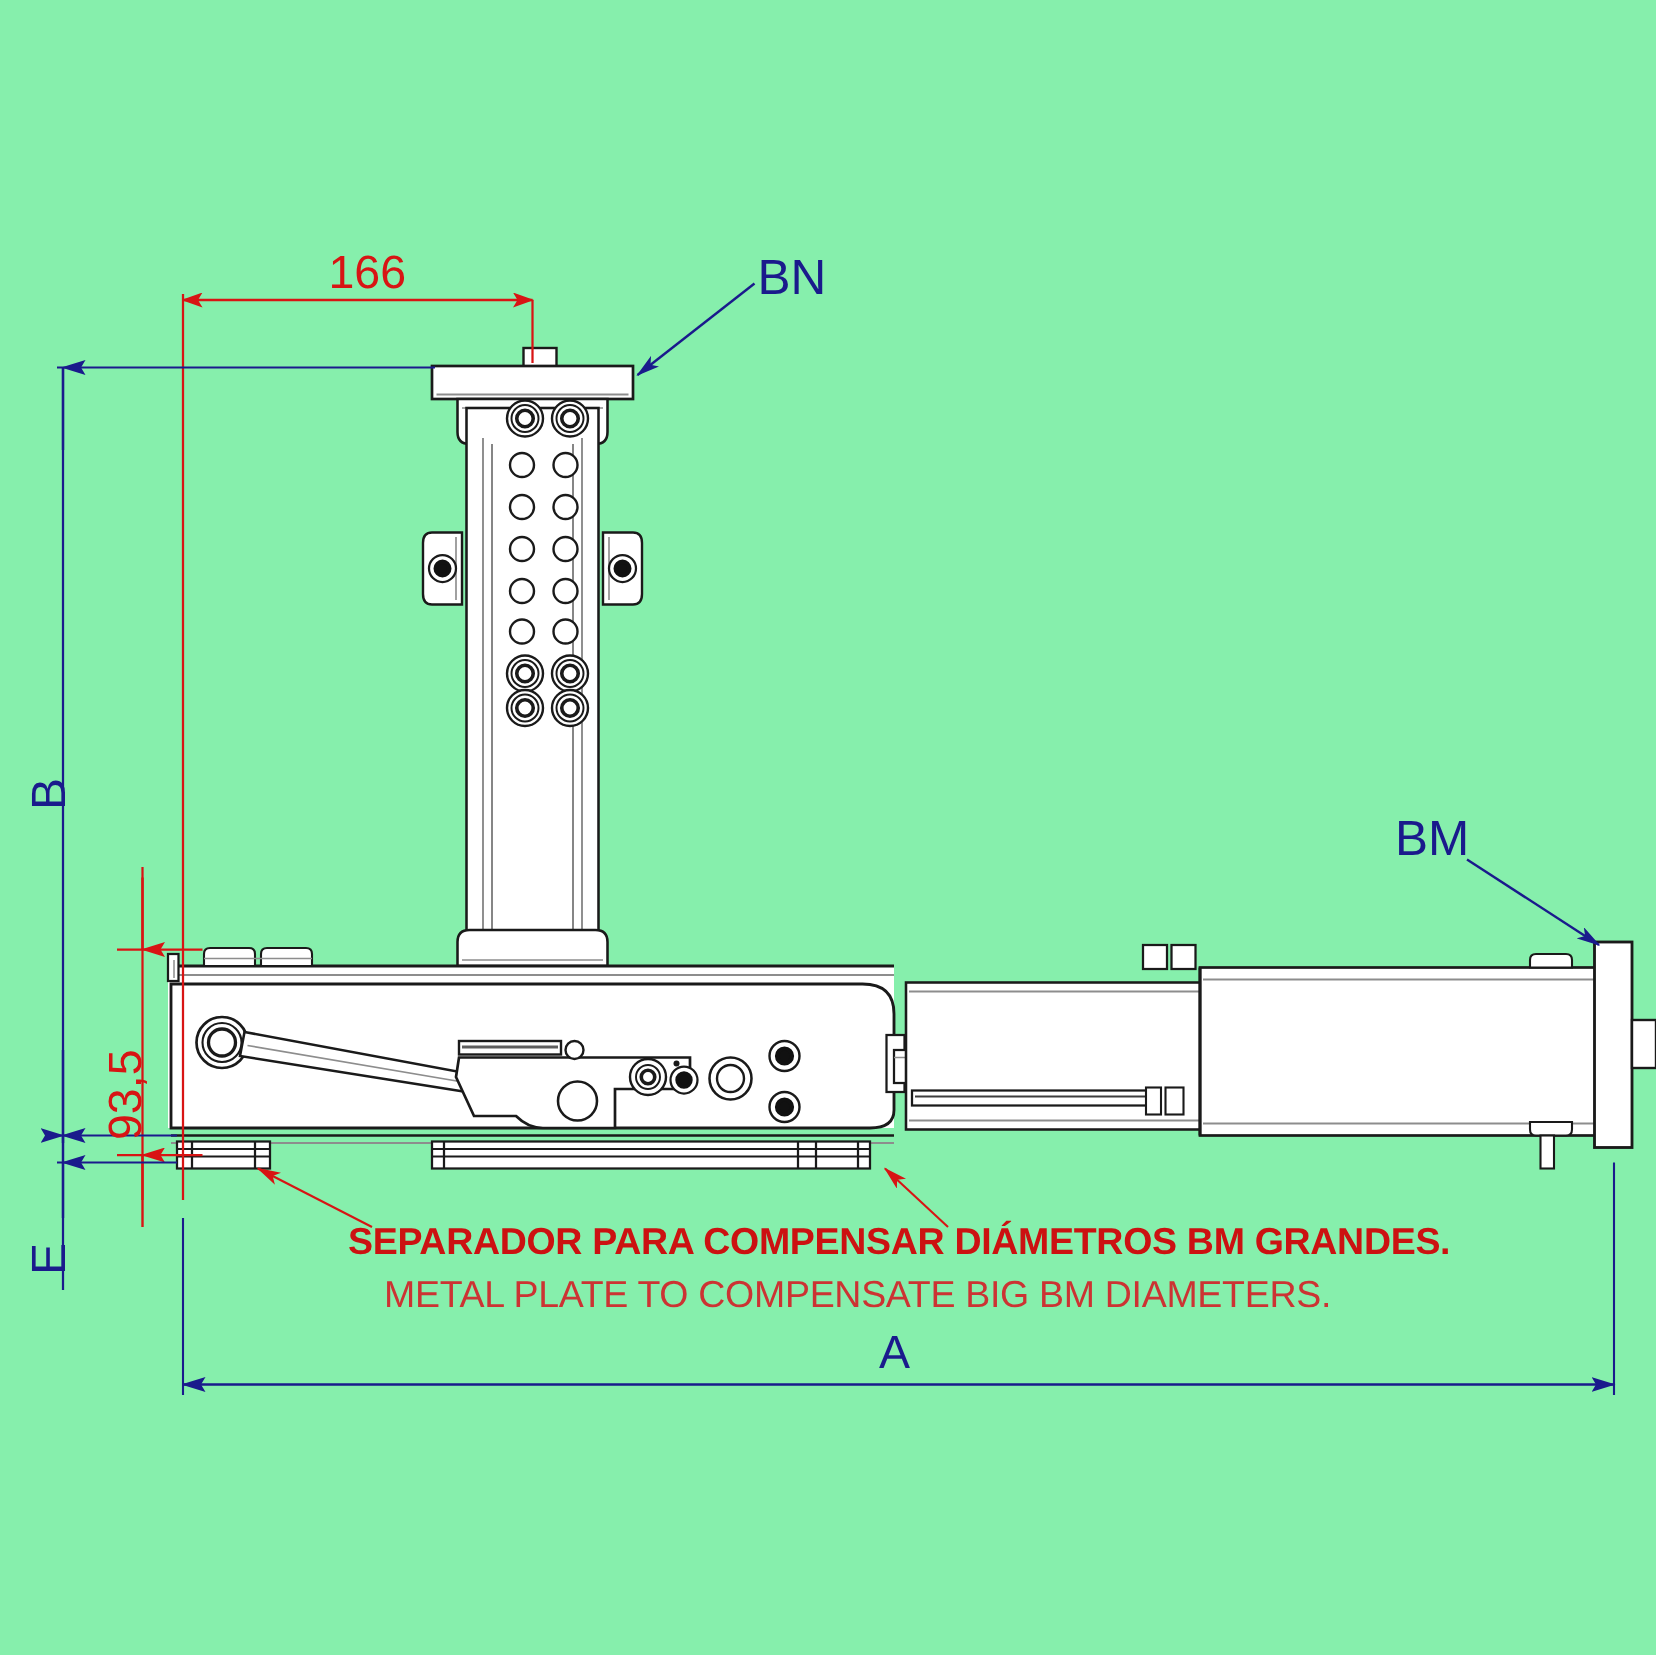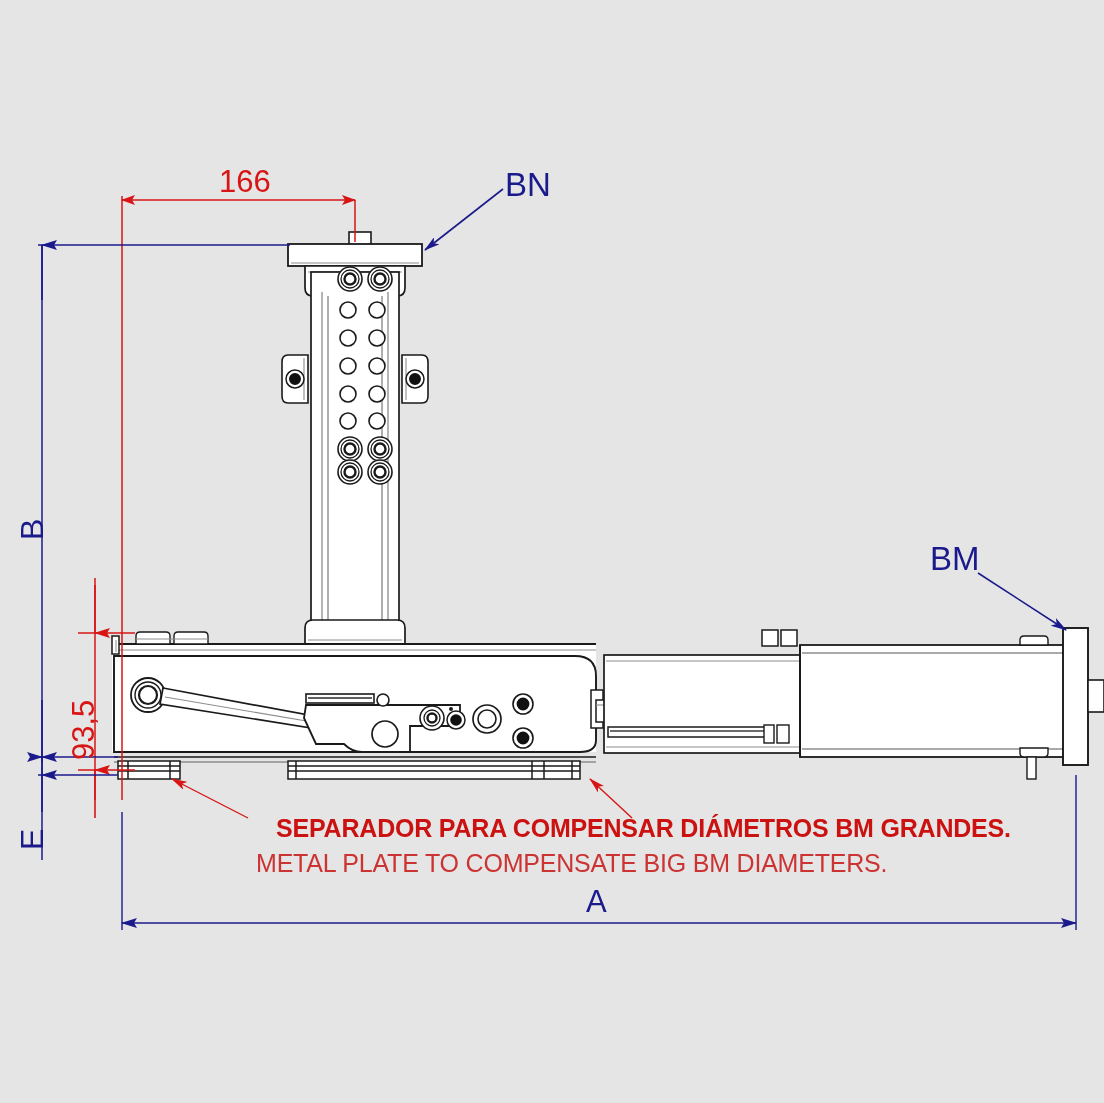--- a/index.html
+++ b/index.html
@@ -7,21 +7,21 @@
     padding: 0;
     background: #ffffff;
   }
   body {
     font-family: "Liberation Sans", sans-serif;
   }
   #sheet {
     position: relative;
     width: 1104px;
     height: 1103px;
-    background: #e5e5e5;
+    background: #86efac;
     overflow: hidden;
   }
   #sheet svg {
     position: absolute;
     top: 0;
     left: 0;
     width: 1104px;
     height: 1103px;
   }
   .lbl {
@@ -348,17 +348,17 @@
   <div class="lbl dim-blue" style="left:930px; top:540px; font-size:33px;">BM</div>
 
   <div class="lbl dim-blue rot90" style="left:14px; top:540px; font-size:32px;">B</div>
 
   <div class="lbl dim-red rot90" style="left:66px; top:760px; font-size:31px;">93,5</div>
 
   <div class="lbl dim-blue rot90" style="left:14px; top:850px; font-size:32px;">E</div>
 
   <div class="lbl dim-blue" style="left:586px; top:884px; font-size:31px;">A</div>
 
-  <div class="lbl note-es" style="left:232px; top:814px; font-size:25px;margin-left:44px;">SEPARADOR PARA COMPENSAR DIÁMETROS BM GRANDES.</div>
+  <div class="lbl note-es" style="left:232px; top:814px; font-size:25px;">SEPARADOR PARA COMPENSAR DIÁMETROS BM GRANDES.</div>
 
   <div class="lbl note-en" style="left:240px; top:849px; font-size:25px;">METAL PLATE TO COMPENSATE BIG BM DIAMETERS.</div>
 
 </div>
 
 </body></html>

